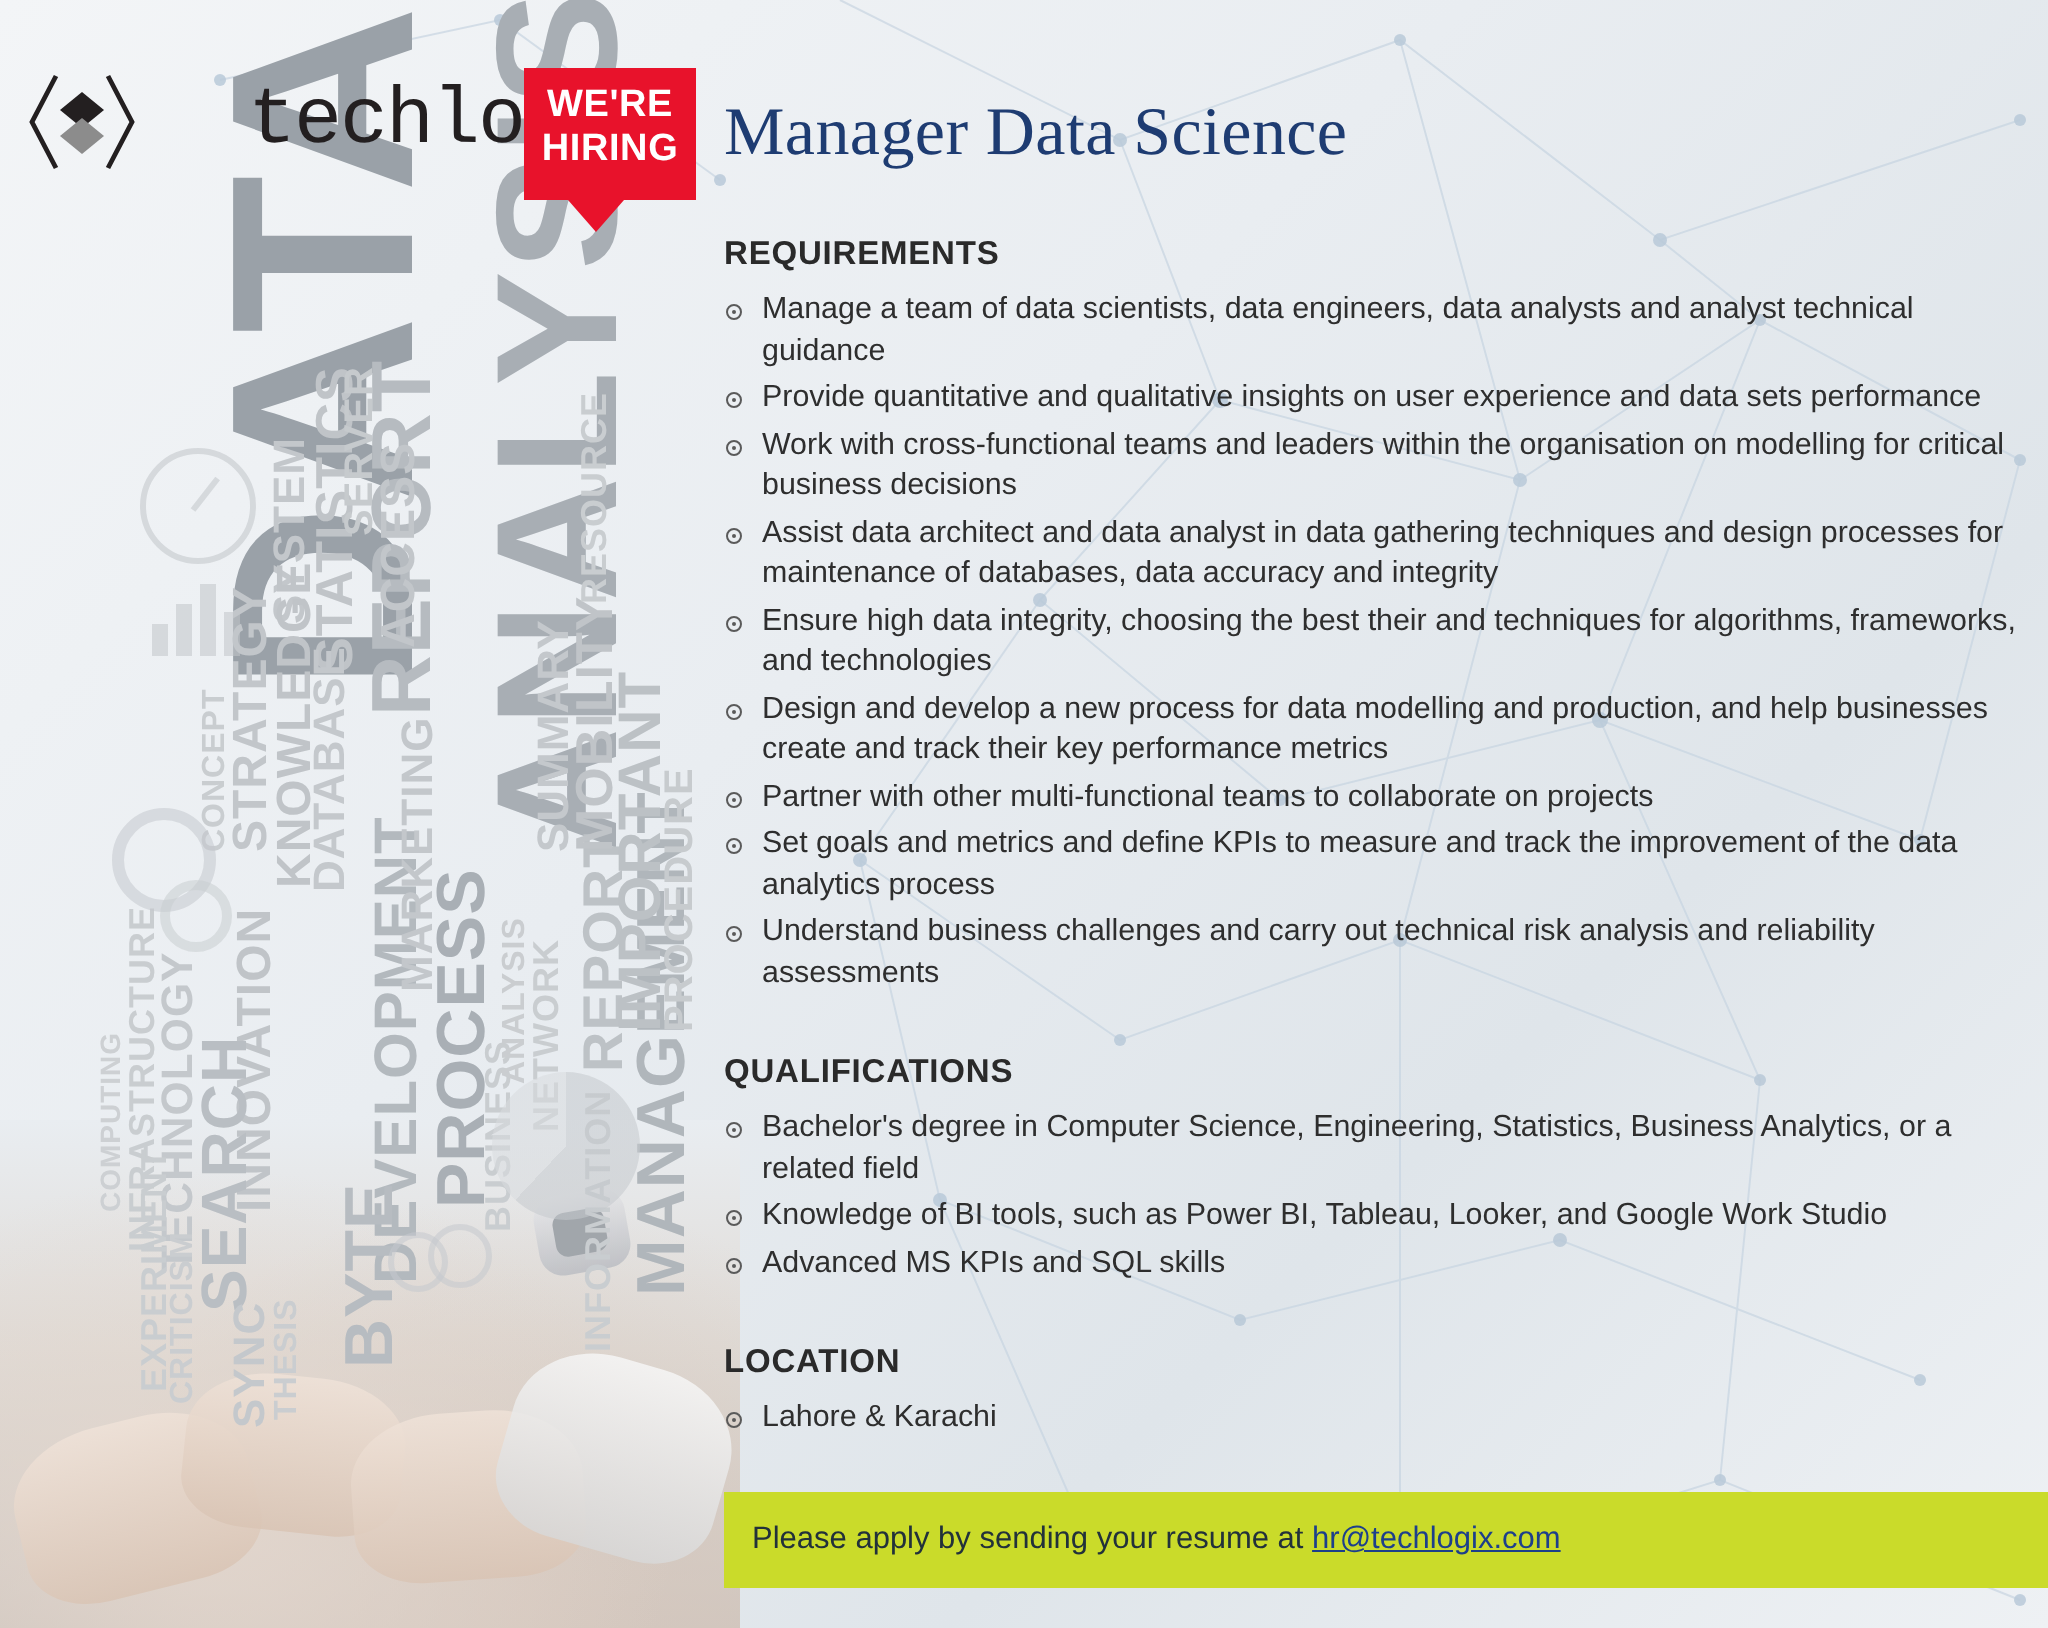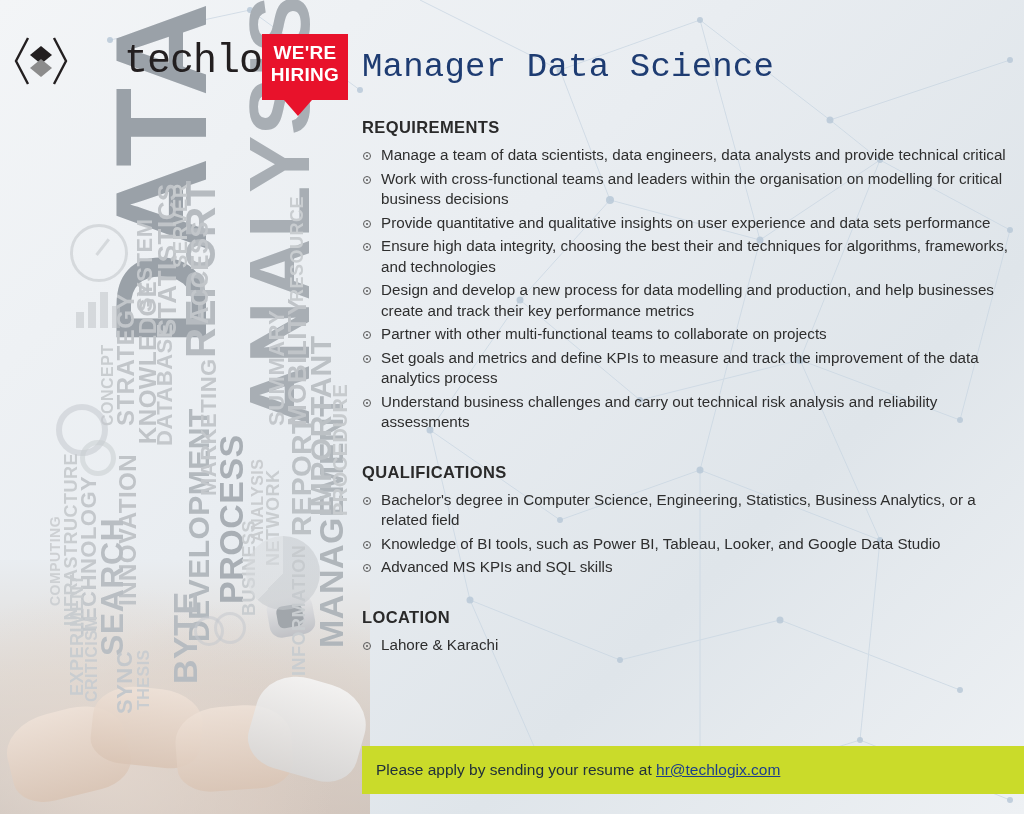--- a/index.html
+++ b/index.html
@@ -412,21 +412,21 @@
     left: 22px;
     bottom: -16px;
     border-left: 14px solid transparent;
     border-right: 14px solid transparent;
     border-top: 16px solid #e8122b;
   }
   .job-title {
     position: absolute;
     left: 362px;
     top: 48px;
-    font-family: Liberation Mono, monospace;
+    font-family: Liberation Serif, serif;
     font-size: 34px;
     color: #1e3c72;
     letter-spacing: .2px;
   }
 
   
   .content {
     position: absolute;
     left: 362px;
     top: 118px;
@@ -626,36 +626,37 @@
     <div>HIRING</div>
   </div>
 
   <div class="job-title">Manager Data Science</div>
 
   <div class="content">
 
     <div class="section">
       <div class="section-title">REQUIREMENTS</div>
       <ul class="bullets">
-        <li>Manage a team of data scientists, data engineers, data analysts and provide technical critical</li>
+        <li>Manage a team of data scientists, data engineers, data analysts and analyst technical guidance</li>
+        <li>Provide quantitative and qualitative insights on user experience and data sets performance</li>
         <li>Work with cross-functional teams and leaders within the organisation on modelling for critical business decisions</li>
-        <li>Provide quantitative and qualitative insights on user experience and data sets performance</li>
+        <li>Assist data architect and data analyst in data gathering techniques and design processes for maintenance of databases, data accuracy and integrity</li>
         <li>Ensure high data integrity, choosing the best their and techniques for algorithms, frameworks, and technologies</li>
         <li>Design and develop a new process for data modelling and production, and help businesses create and track their key performance metrics</li>
         <li>Partner with other multi-functional teams to collaborate on projects</li>
         <li>Set goals and metrics and define KPIs to measure and track the improvement of the data analytics process</li>
         <li>Understand business challenges and carry out technical risk analysis and reliability assessments</li>
       </ul>
     </div>
 
     <div class="section">
       <div class="section-title">QUALIFICATIONS</div>
       <ul class="bullets">
         <li>Bachelor's degree in Computer Science, Engineering, Statistics, Business Analytics, or a related field</li>
-        <li>Knowledge of BI tools, such as Power BI, Tableau, Looker, and Google Data Studio</li>
+        <li>Knowledge of BI tools, such as Power BI, Tableau, Looker, and Google Work Studio</li>
         <li>Advanced MS KPIs and SQL skills</li>
       </ul>
     </div>
 
     <div class="section">
       <div class="section-title">LOCATION</div>
       <ul class="bullets">
         <li>Lahore &amp; Karachi</li>
       </ul>
     </div>

